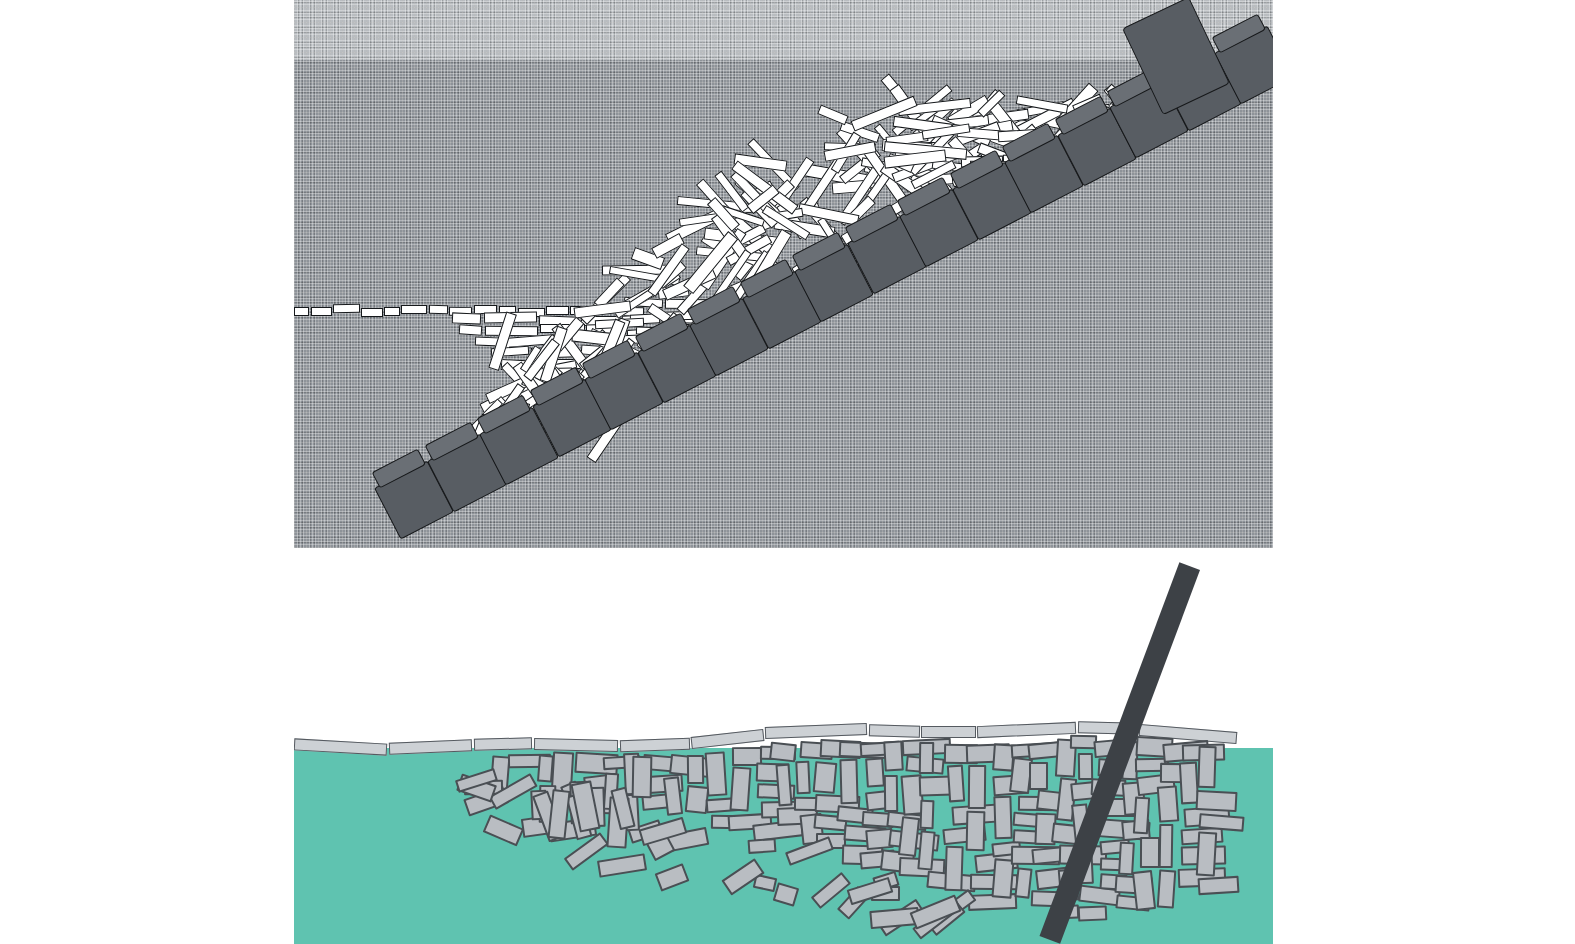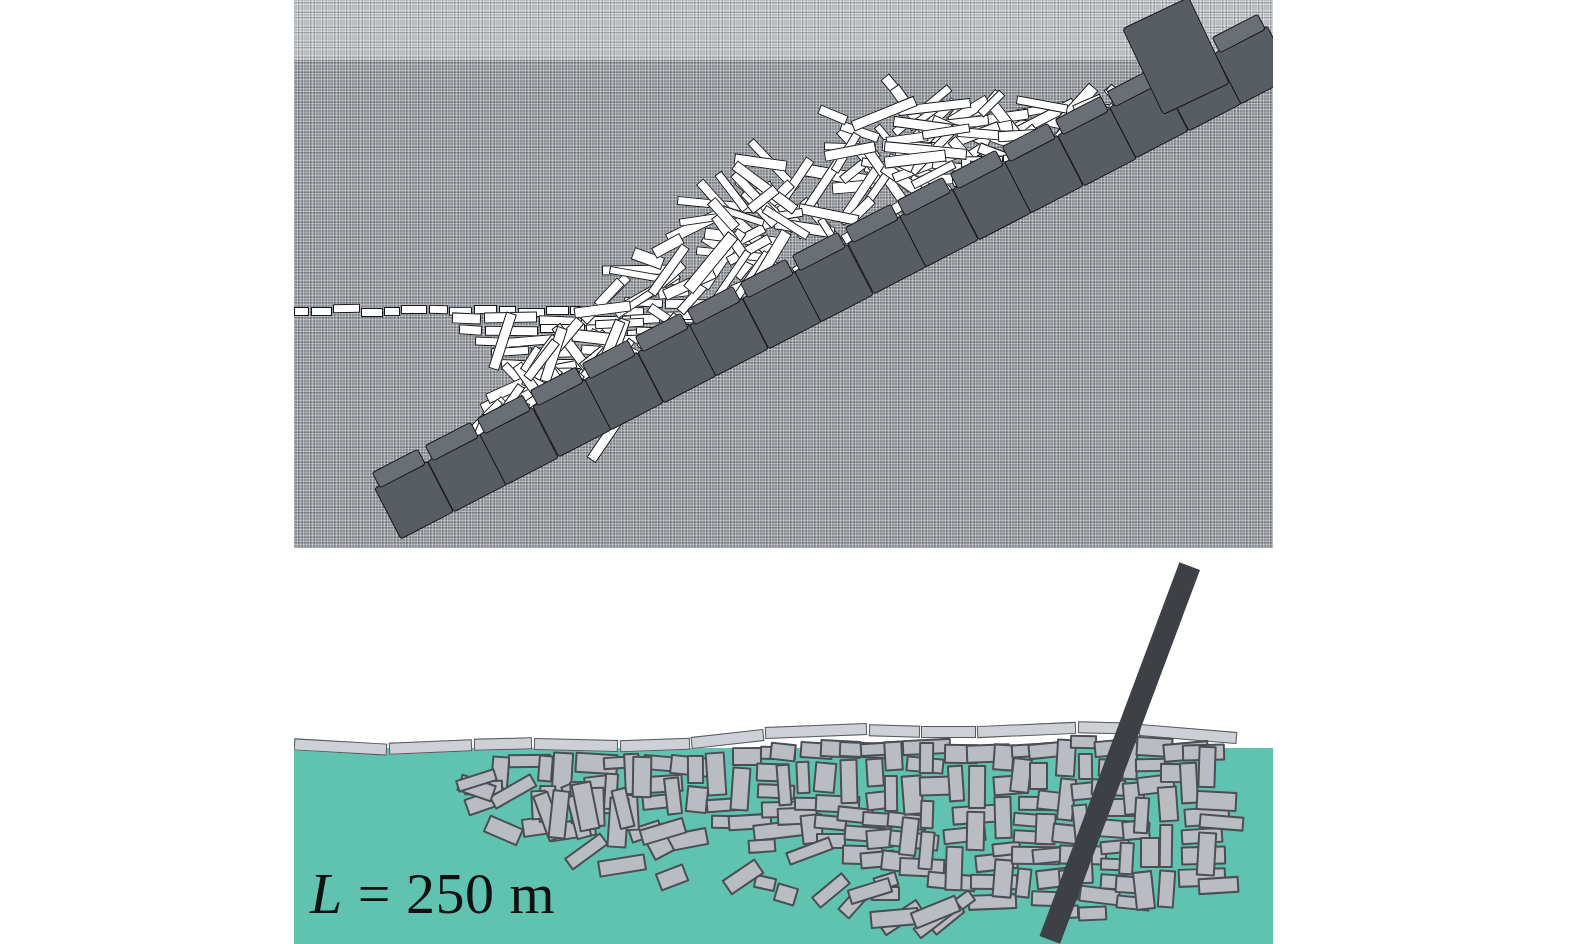--- a/index.html
+++ b/index.html
@@ -639,18 +639,15 @@
         <div class="blk blk-grey" style="left: 276.528px; top: 234.488px; width: 16.3025px; height: 45.24px; transform: rotate(-14.8741deg); z-index: 9;"></div>
         <div class="blk blk-grey" style="left: 256.041px; top: 230.224px; width: 18.3266px; height: 49.2344px; transform: rotate(6.11843deg); z-index: 9;"></div>
         <div class="blk blk-grey" style="left: 290.173px; top: 226.609px; width: 20.8565px; height: 40.4553px; transform: rotate(-1.79592deg); z-index: 9;"></div>
         <div class="blk blk-grey" style="left: 280.662px; top: 221.751px; width: 20.6525px; height: 49.0007px; transform: rotate(-11.2851deg); z-index: 9;"></div>
         <div class="blk blk-grey" style="left: 320.528px; top: 227.931px; width: 15.5122px; height: 40.7732px; transform: rotate(-13.7301deg); z-index: 9;"></div>
         <div class="blk blk-grey" style="left: 338px; top: 196px; width: 20px; height: 42px; transform: rotate(1deg); z-index: 9;"></div>
       </div>
     <div id="panelB-fault">
         <div class="fault-b" style="left: 906px; top: 10px; width: 399.344px; height: 22px; transform-origin: 0px 0px; transform: rotate(110.522deg); z-index: 20;"></div>
       </div>
-    <div class="label">
-      <span class="it">L</span><span> = </span><span>250</span><span> m</span>
-    </div>
   </div>
 
 </div>
 
 </body></html>

